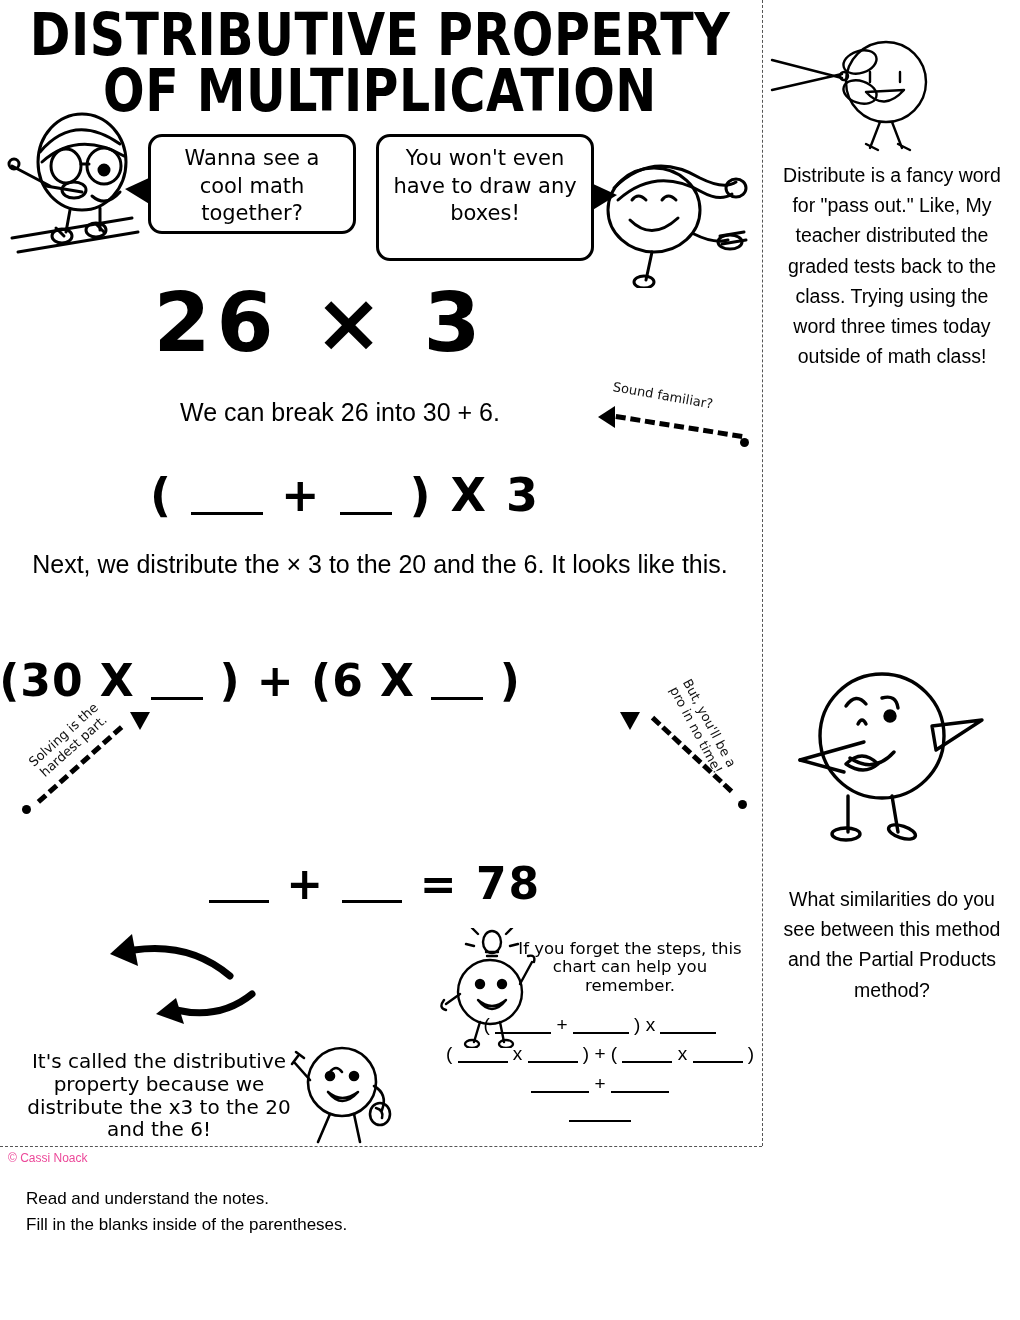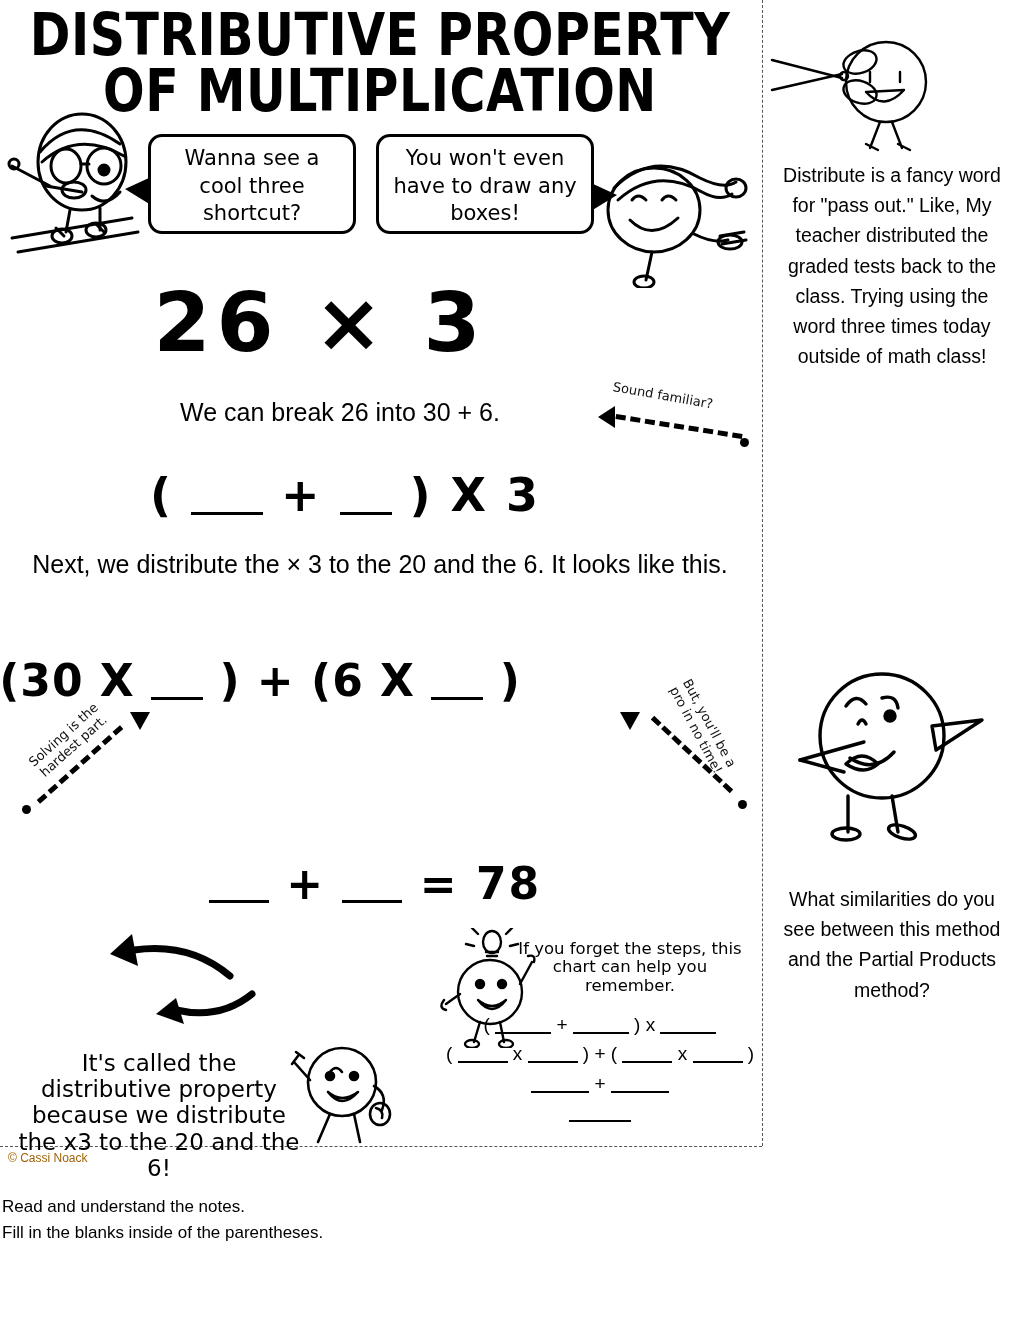--- a/index.html
+++ b/index.html
@@ -24,21 +24,21 @@
   }
 
   
   .bubble{
     position:absolute;border:3.5px solid #000;border-radius:14px;
     background:#fff;text-align:center;
     font-family:"DejaVu Sans",sans-serif;font-size:21px;line-height:1.32;
     padding:8px 10px;box-sizing:border-box;
   }
   .bub1{left:148px;top:134px;width:208px;height:100px;}
-  .bub2{left:376px;top:134px;width:218px;height:100px;}
+  .bub2{left:376px;top:134px;width:218px;height:127px;}
   .bubble .tail{position:absolute;width:0;height:0;}
   .bub1 .tail{left:-26px;top:40px;border-top:12px solid transparent;
      border-bottom:16px solid transparent;border-right:26px solid #000;}
   .bub2 .tail{right:-26px;top:46px;border-top:12px solid transparent;
      border-bottom:16px solid transparent;border-left:26px solid #000;}
 
   
   .expr{
     position:absolute;text-align:center;width:100%;
     font-family:"DejaVu Sans",sans-serif;font-weight:bold;color:#000;
@@ -82,21 +82,21 @@
   
   .mini-eq{
     position:absolute;text-align:center;
     font-family:"DejaVu Sans",sans-serif;font-weight:bold;font-size:21px;
     letter-spacing:1px;
   }
   .me1{left:60px;top:958px;width:250px;}
   .me2{left:48px;top:1010px;width:275px;}
   .mini-note{
     position:absolute;left:14px;top:1050px;width:290px;text-align:center;
-    font-family:"DejaVu Sans",sans-serif;font-size:23px;line-height:1.14;
+    font-family:"DejaVu Sans",sans-serif;font-size:20px;line-height:1.14;
   }
 
   
   .chart-note{
     position:absolute;left:515px;top:940px;width:230px;text-align:center;
     font-family:"DejaVu Sans",sans-serif;font-size:16.5px;line-height:1.12;
   }
   .chart-rows{
     position:absolute;left:440px;top:1010px;width:320px;text-align:center;
     font-family:"Liberation Sans",sans-serif;font-size:19px;line-height:1.55;
@@ -107,26 +107,26 @@
   
   .side-text{
     position:absolute;text-align:center;
     font-family:Liberation Sans, sans-serif;font-size:19.5px;line-height:1.55;
   }
   .side-1{left:782px;top:160px;width:220px;}
   .side-2{left:782px;top:884px;width:220px;}
 
   
   .copyright{
-    position:absolute;left:8px;top:1151px;font-size:12px;color:#a16207;
+    position:absolute;left:8px;top:1151px;font-size:12px;color:#ec4899;
     font-family:"Liberation Sans",sans-serif;
   }
   .instructions{
-    position:absolute;left:2px;top:1186px;width:600px;
-    font-size:17px;line-height:1.55;font-family:"Liberation Sans",sans-serif;margin-top:8px;
+    position:absolute;left:26px;top:1186px;width:600px;
+    font-size:17px;line-height:1.55;font-family:"Liberation Sans",sans-serif;
   }
 
   
   .char{position:absolute;}
   .c-skier{left:4px;top:100px;}
   .c-skater{left:596px;top:148px;}
   .c-scissors{left:766px;top:34px;}
   .c-think{left:786px;top:654px;}
   .c-happy{left:290px;top:1038px;}
   .c-bulb{left:440px;top:928px;}
@@ -161,21 +161,21 @@
         <path d="M8 138 L128 118 M14 152 L134 132"></path>
         <path d="M52 128 L60 136 M92 124 L100 132"></path>
         <ellipse cx="58" cy="136" rx="10" ry="7"></ellipse>
         <ellipse cx="92" cy="130" rx="10" ry="7"></ellipse>
       </g>
     </svg>
   </div>
 
   <div class="bubble bub1">
     <span class="tail"></span>
-    <span>Wanna see a cool three shortcut?</span>
+    <span>Wanna see a cool math together?</span>
   </div>
 
   <div class="bubble bub2">
     <span class="tail"></span>
     <span>You won't even have to draw any boxes!</span>
   </div>
 
   <div class="char c-skater">
     <svg width="160" height="140" viewBox="0 0 160 140">
       <g fill="none" stroke="#000" stroke-width="3" stroke-linecap="round" stroke-linejoin="round">

